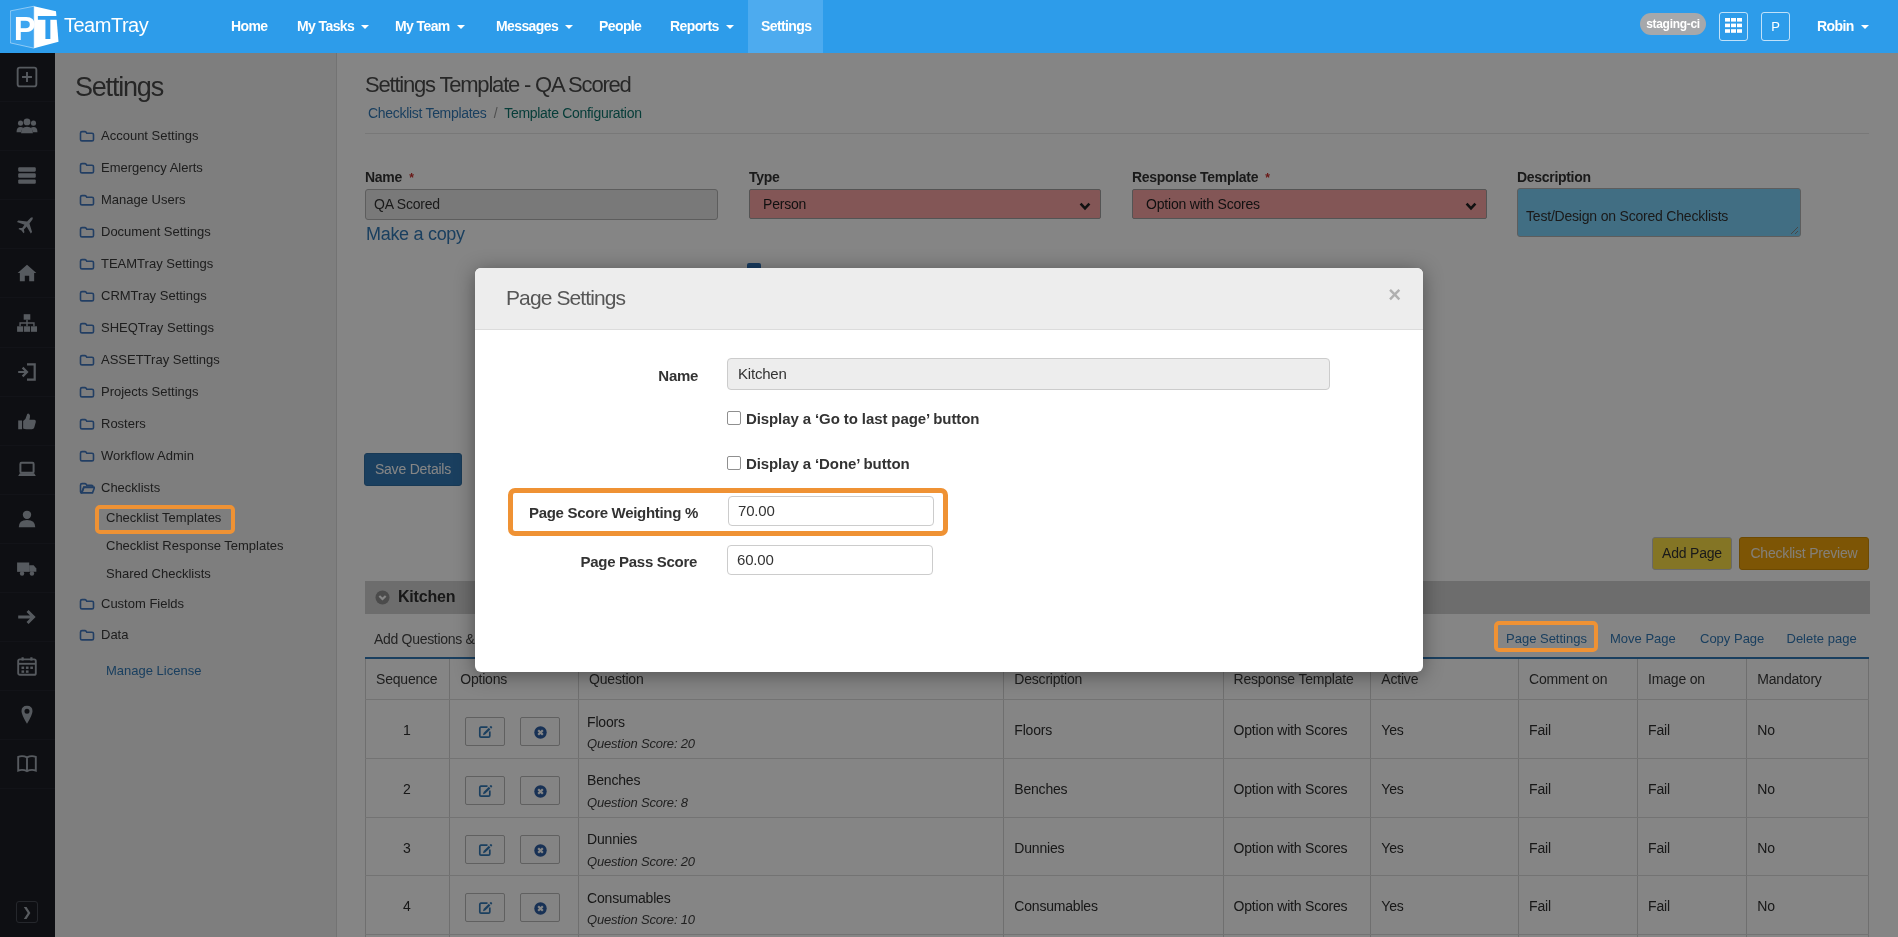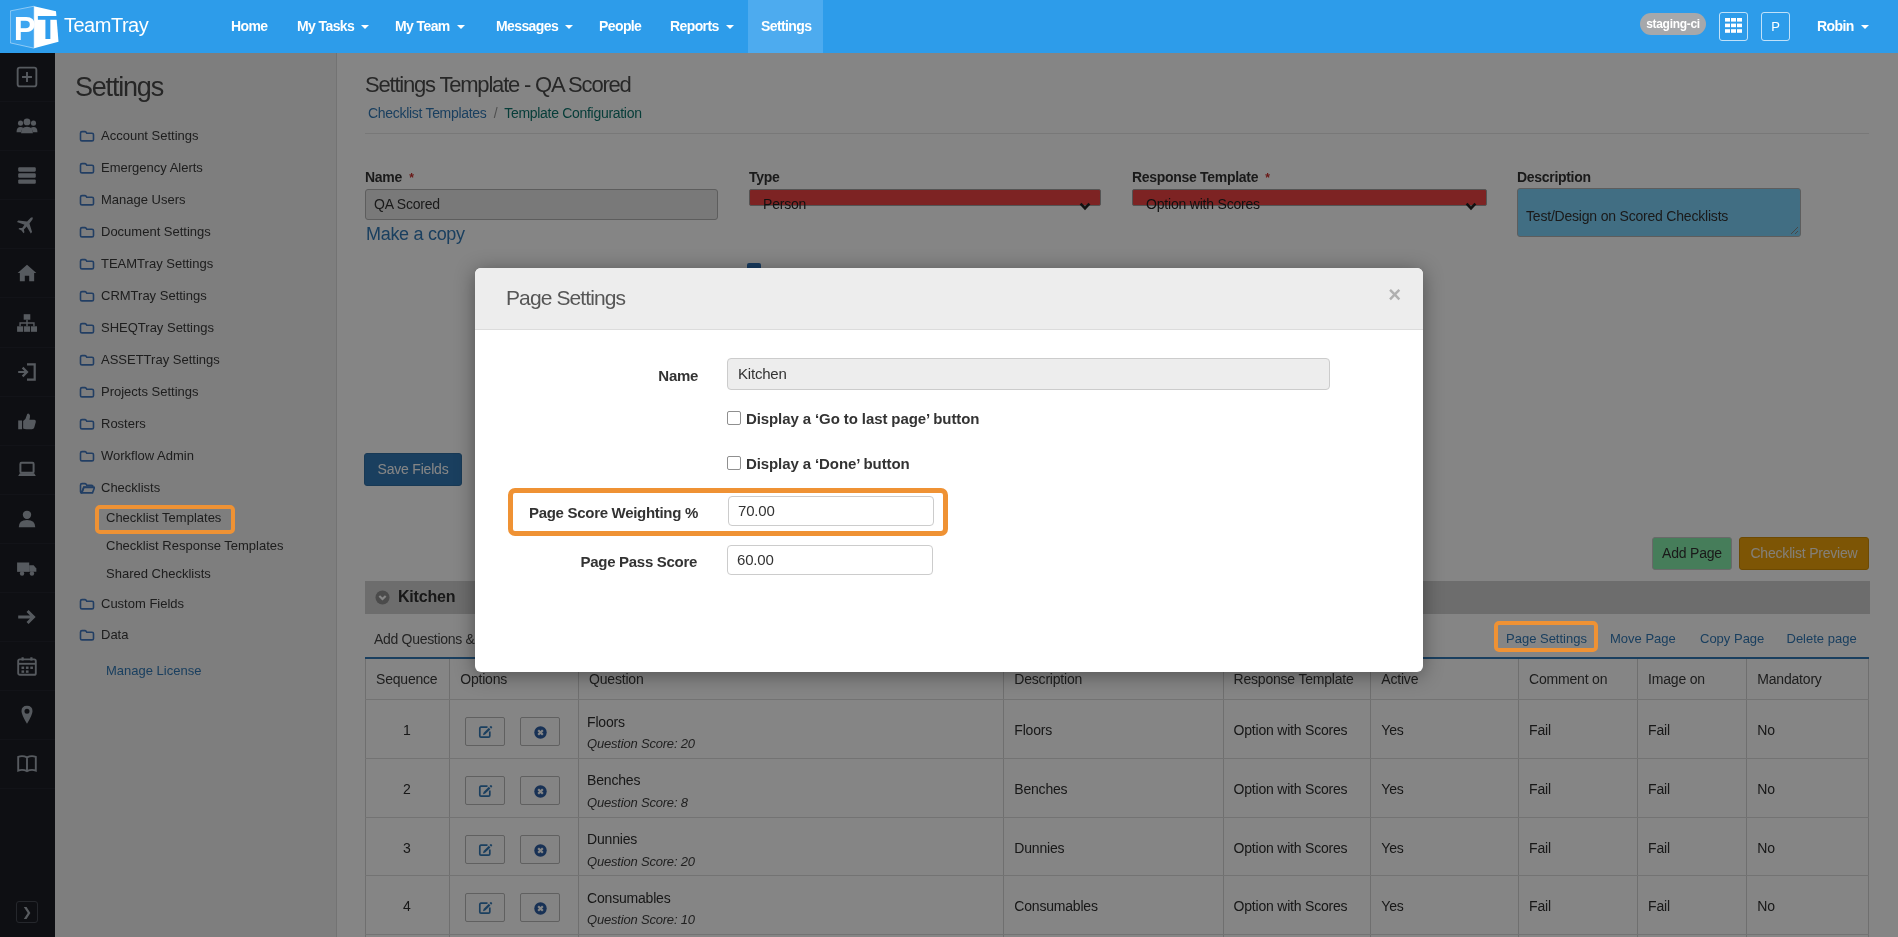--- a/index.html
+++ b/index.html
@@ -26,21 +26,21 @@
 #spanel h2 { position:absolute; left:20px; top:19px; font-size:27px; letter-spacing:-1.2px; color:#4a4a4a; font-weight:normal; }
 .sitem { position:absolute; left:46px; font-size:13px; color:#3a3a3a; white-space:nowrap; }
 .sitem svg { position:absolute; left:-22px; top:1px; }
 .slink { color:#337ab7; }
 
 
 #main { position:absolute; left:337px; top:53px; width:1561px; height:884px; background:#fff; }
 #main .lbl { position:absolute; font-size:14px; font-weight:bold; letter-spacing:-0.3px; color:#333; }
 .star { color:#c9302c; font-size:12px; }
 .inp { position:absolute; height:31px; background:#e8e8e8; border:1px solid #b3b3b3; border-radius:3px; font-size:14px; color:#333; line-height:29px; padding-left:8px; letter-spacing:-0.2px; }
-.sel { position:absolute; height:17px; background:#ef4444; border:1px solid #a2a2a2; border-radius:2px; font-size:14px; color:#1f1f1f; line-height:29px; padding-left:13px; letter-spacing:-0.2px; }
+.sel { position:absolute; height:30px; background:#fca5a5; border:1px solid #a2a2a2; border-radius:2px; font-size:14px; color:#1f1f1f; line-height:29px; padding-left:13px; letter-spacing:-0.2px; }
 .sel svg { position:absolute; right:9px; top:10px; }
 a.bluelink { color:#337ab7; text-decoration:none; }
 
 
 #qtable { position:absolute; left:28px; top:603.5px; width:1504px; border-top:2.5px solid #337ab7; }
 #qtable .hcell { position:absolute; top:0; height:40px; line-height:40px; font-size:14px; color:#3a3a3a; letter-spacing:-0.2px; }
 #qtable .vline { position:absolute; background:#d5d5d5; width:1px; }
 #qtable .hline { position:absolute; background:#dcdcdc; height:1px; left:0; width:1504px; }
 .cellt { position:absolute; font-size:14px; color:#2f2f2f; letter-spacing:-0.2px; white-space:nowrap; }
 .qscore { font-style:italic; font-size:13px; color:#3f3f3f; }
@@ -284,23 +284,23 @@
   <div class="inp" style="left:1180px;top:134.5px;width:284px;height:49px;background:#7dd3fc;line-height:17px;padding-top:19px">Test/Design on Scored Checklists
     <svg width="11" height="11" viewBox="0 0 11 11" style="position:absolute;right:1px;bottom:1px">
         <path d="M10 3 L3 10 M10 7 L7 10" stroke="#888" stroke-width="1"></path>
       </svg>
   </div>
   <div style="position:absolute;left:29px;top:171px;font-size:18px;letter-spacing:-0.3px"><a class="bluelink">Make a copy</a></div>
 
   <div style="position:absolute;left:410px;top:209.5px;width:14px;height:14px;background:#2f6fb5;border-radius:2px"></div>
   <div class="lbl" style="left:430px;top:213px">Active</div>
 
-  <div class="btn" style="left:27px;top:400px;width:98px;height:33px;background:#337ab7;border:1px solid #2e6da4;color:#fff;line-height:31px">Save Fields</div>
-
-  <div class="btn" style="left:1315px;top:484px;width:80px;height:33px;background:#86efac;border:1px solid #c9c9c9;color:#333;line-height:31px">Add Page</div>
+  <div class="btn" style="left:27px;top:400px;width:98px;height:33px;background:#337ab7;border:1px solid #2e6da4;color:#fff;line-height:31px">Save Details</div>
+
+  <div class="btn" style="left:1315px;top:484px;width:80px;height:33px;background:#fde047;border:1px solid #c9c9c9;color:#333;line-height:31px">Add Page</div>
   <div class="btn" style="left:1402px;top:484px;width:130px;height:33px;background:#f0a30a;border:1px solid #d28e06;color:#fbf4e6;line-height:31px;letter-spacing:-0.2px">Checklist Preview</div>
 
   <div style="position:absolute;left:27.5px;top:527.5px;width:1505px;height:33px;background:#d2d2d2">
     <svg width="15" height="15" viewBox="0 0 16 16" style="position:absolute;left:10px;top:9.5px">
         <circle cx="8" cy="8" r="7.5" fill="#909090"></circle>
         <path d="M4.6 6.3 L8 9.7 L11.4 6.3" fill="none" stroke="#fff" stroke-width="2.2"></path>
       </svg>
     <div style="position:absolute;left:33.5px;top:7px;font-size:16px;font-weight:bold;letter-spacing:-0.2px;color:#2e2e2e">Kitchen</div>
   </div>
   <div style="position:absolute;left:37px;top:578px;font-size:14px;letter-spacing:-0.3px;color:#464646">Add Questions &amp; Content</div>

